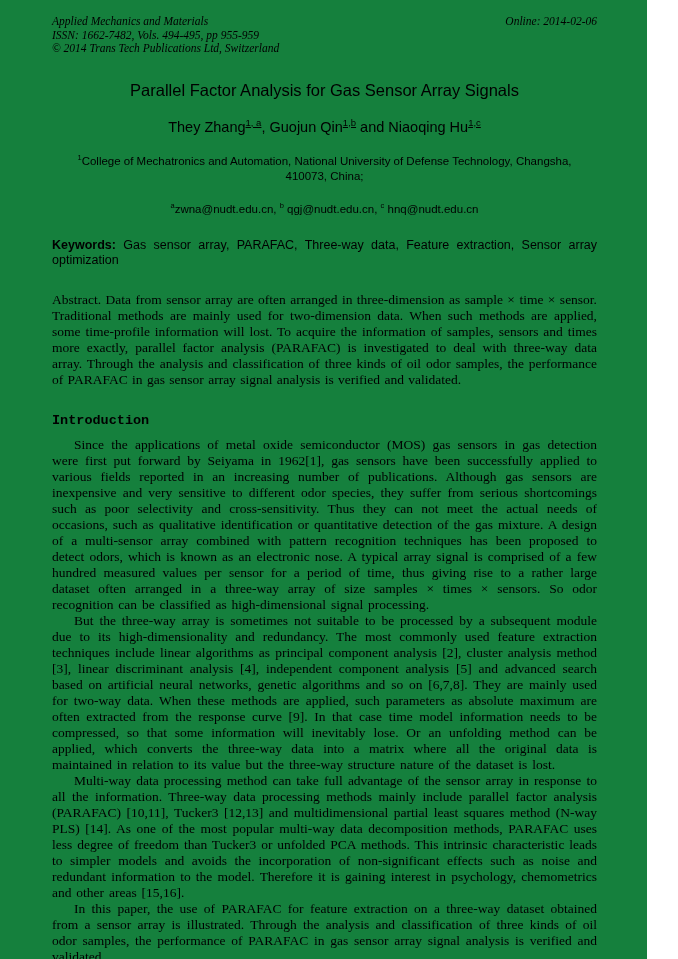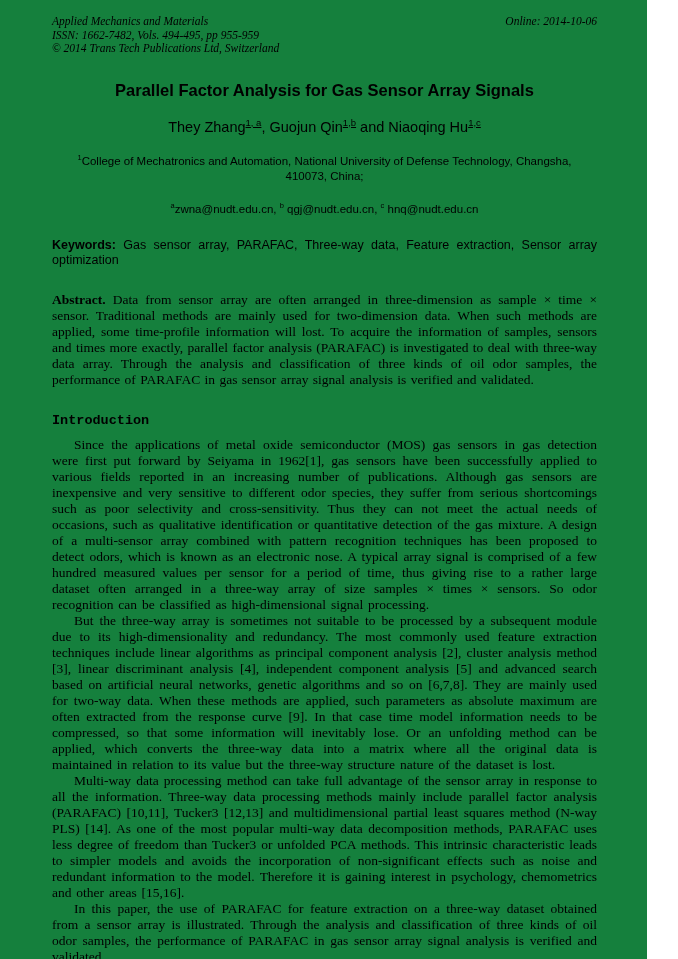--- a/index.html
+++ b/index.html
@@ -27,21 +27,21 @@
     line-height: 13.5px;
     font-family: "Liberation Serif", serif;
   }
   .header-left p { margin: 0; }
   .header-right { white-space: nowrap; }
 
   .title {
     margin: 25px 0 0 0;
     text-align: center;
     font-family: "Liberation Sans", sans-serif;
-    font-weight: bold;
+    font-weight: normal;
     font-size: 16.5px;
   }
   .authors {
     margin: 17px 0 0 0;
     text-align: center;
     font-family: "Liberation Sans", sans-serif;
     font-size: 14.5px;
   }
   .authors sup { font-size: 9.5px; text-decoration: underline; }
   .affiliation {
@@ -66,21 +66,21 @@
     text-align: justify;
   }
   .keywords .label { font-weight: bold; }
   .abstract {
     margin: 23px 0 0 0;
     font-size: 13.5px;
     line-height: 16px;
     text-align: justify;
     word-spacing: 1px;
   }
-  .abstract .label { font-weight: bold; }
+  .abstract .label { font-weight: normal; }
   .section-heading {
     margin: 25px 0 0 0;
     font-weight: bold;
     font-size: 13.5px;
     font-family: Liberation Mono, monospace;
   }
   .body-par {
     margin: 0;
     font-size: 13.5px;
     line-height: 16px;
@@ -95,21 +95,21 @@
 
 <div class="page">
   <div class="content">
 
     <div class="header-row">
       <div class="header-left">
         <p>Applied Mechanics and Materials</p>
         <p>ISSN: 1662-7482, Vols. 494-495, pp 955-959</p>
         <p>© 2014 Trans Tech Publications Ltd, Switzerland</p>
       </div>
-      <div class="header-right">Online: 2014-10-06</div>
+      <div class="header-right">Online: 2014-02-06</div>
     </div>
 
     <h1 class="title">Parallel Factor Analysis for Gas Sensor Array Signals</h1>
 
     <p class="authors"><span>They Zhang</span><sup>1, a</sup><span>, Guojun Qin</span><sup>1,b</sup><span> and Niaoqing Hu</span><sup>1,c</sup></p>
 
     <p class="affiliation"><sup>1</sup><span>College of Mechatronics and Automation, National University of Defense Technology, Changsha,</span><br><span>410073, China;</span></p>
 
     <p class="emails"><sup>a</sup><span>zwna@nudt.edu.cn, </span><sup>b</sup><span> qgj@nudt.edu.cn, </span><sup>c</sup><span> hnq@nudt.edu.cn</span></p>
 

